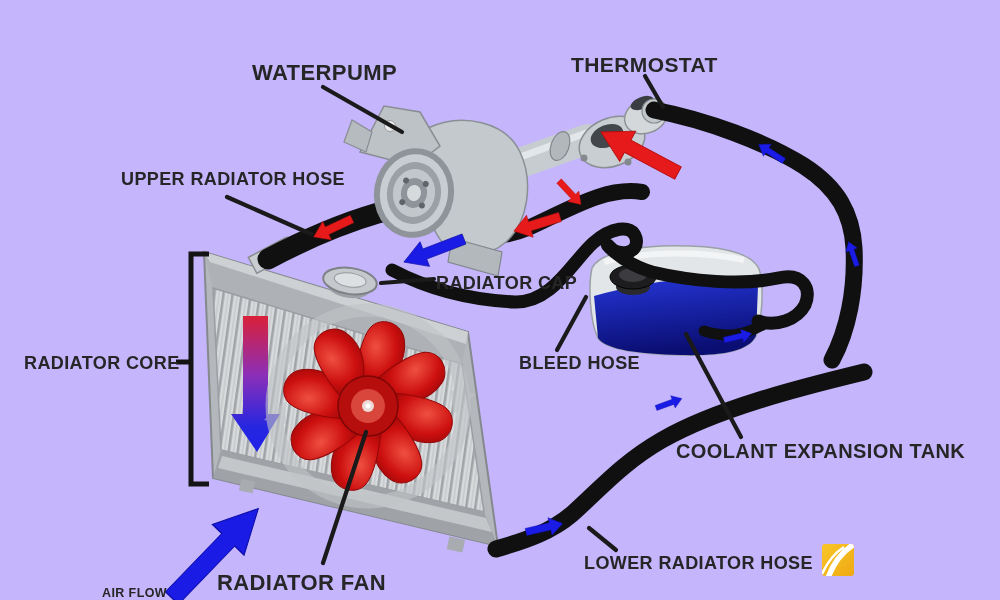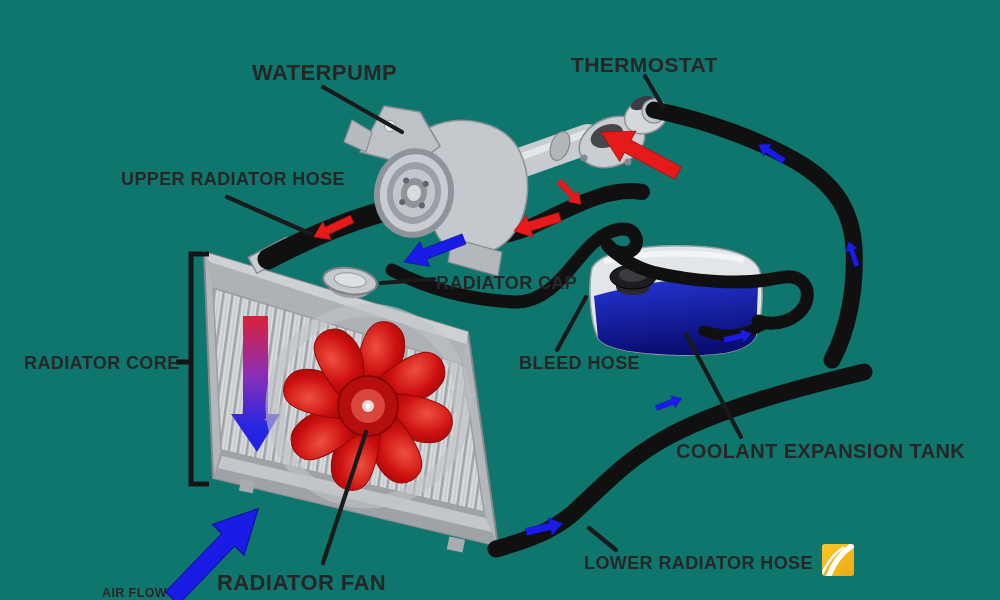--- a/index.html
+++ b/index.html
@@ -1,17 +1,17 @@
 <!DOCTYPE html>
 <html><head>
 <meta charset="utf-8">
 <style>
   html,body{margin:0;padding:0;background:#ffffff;}
   .stage{
-    position:relative;width:1000px;height:600px;background:#0f766e;overflow:hidden;
+    position:relative;width:1000px;height:600px;background:#c4b5fd;overflow:hidden;
     font-family:"Liberation Sans", sans-serif;
   }
   svg{display:block;}
   text{
     font-family:"Liberation Sans", sans-serif;
     font-weight:700;
     fill:#262626;
     letter-spacing:0.4px;
   }
 </style>

